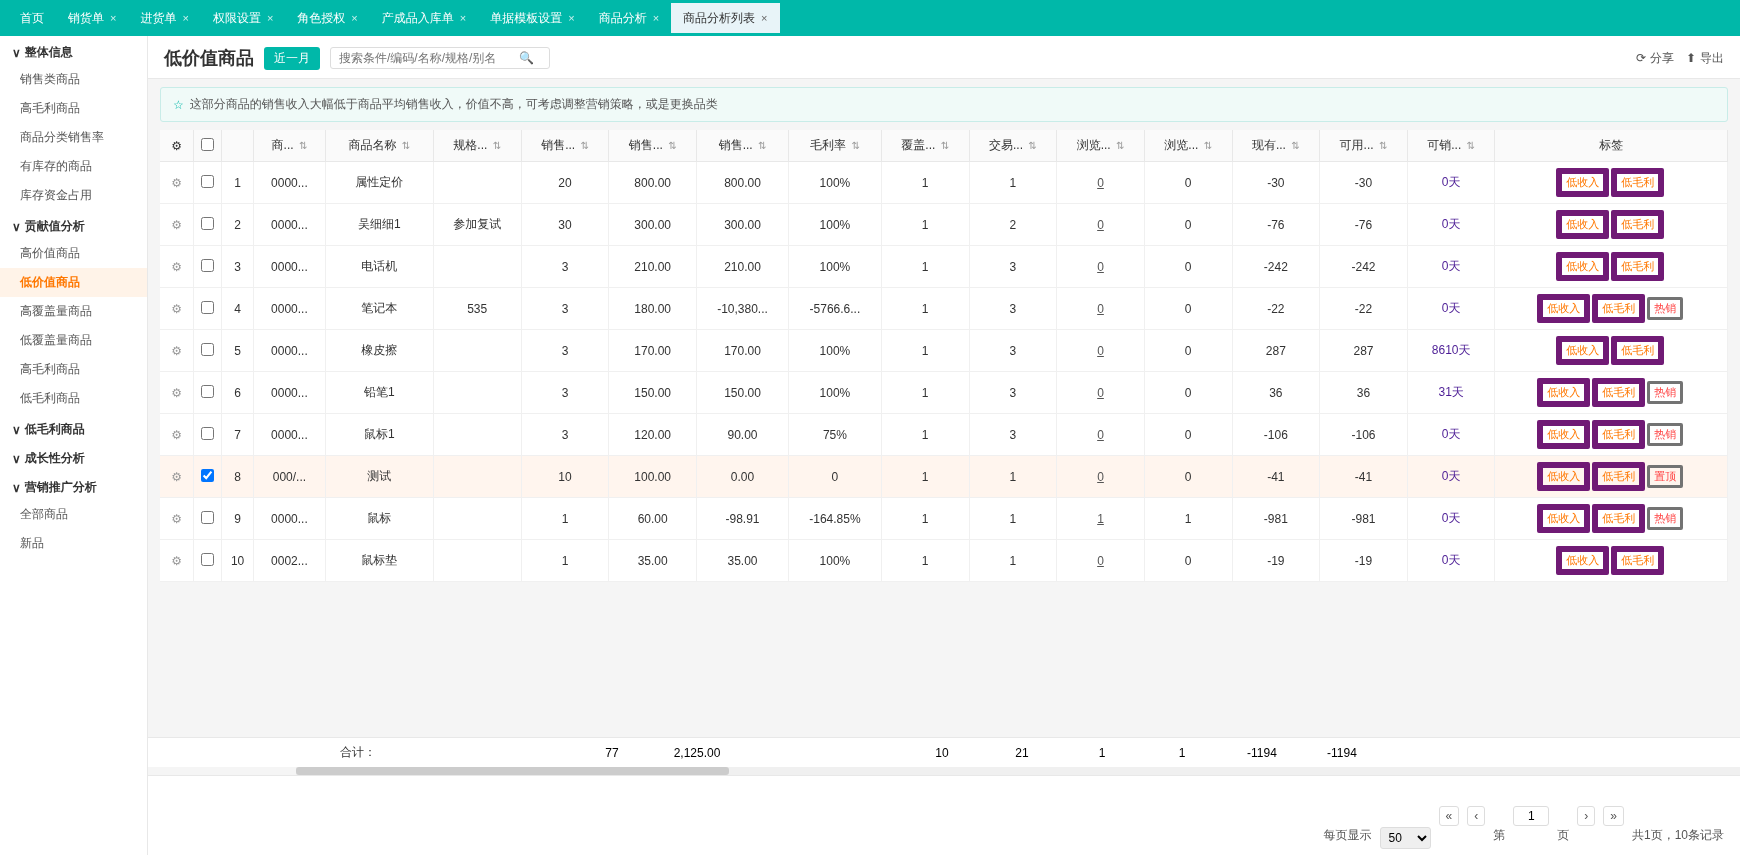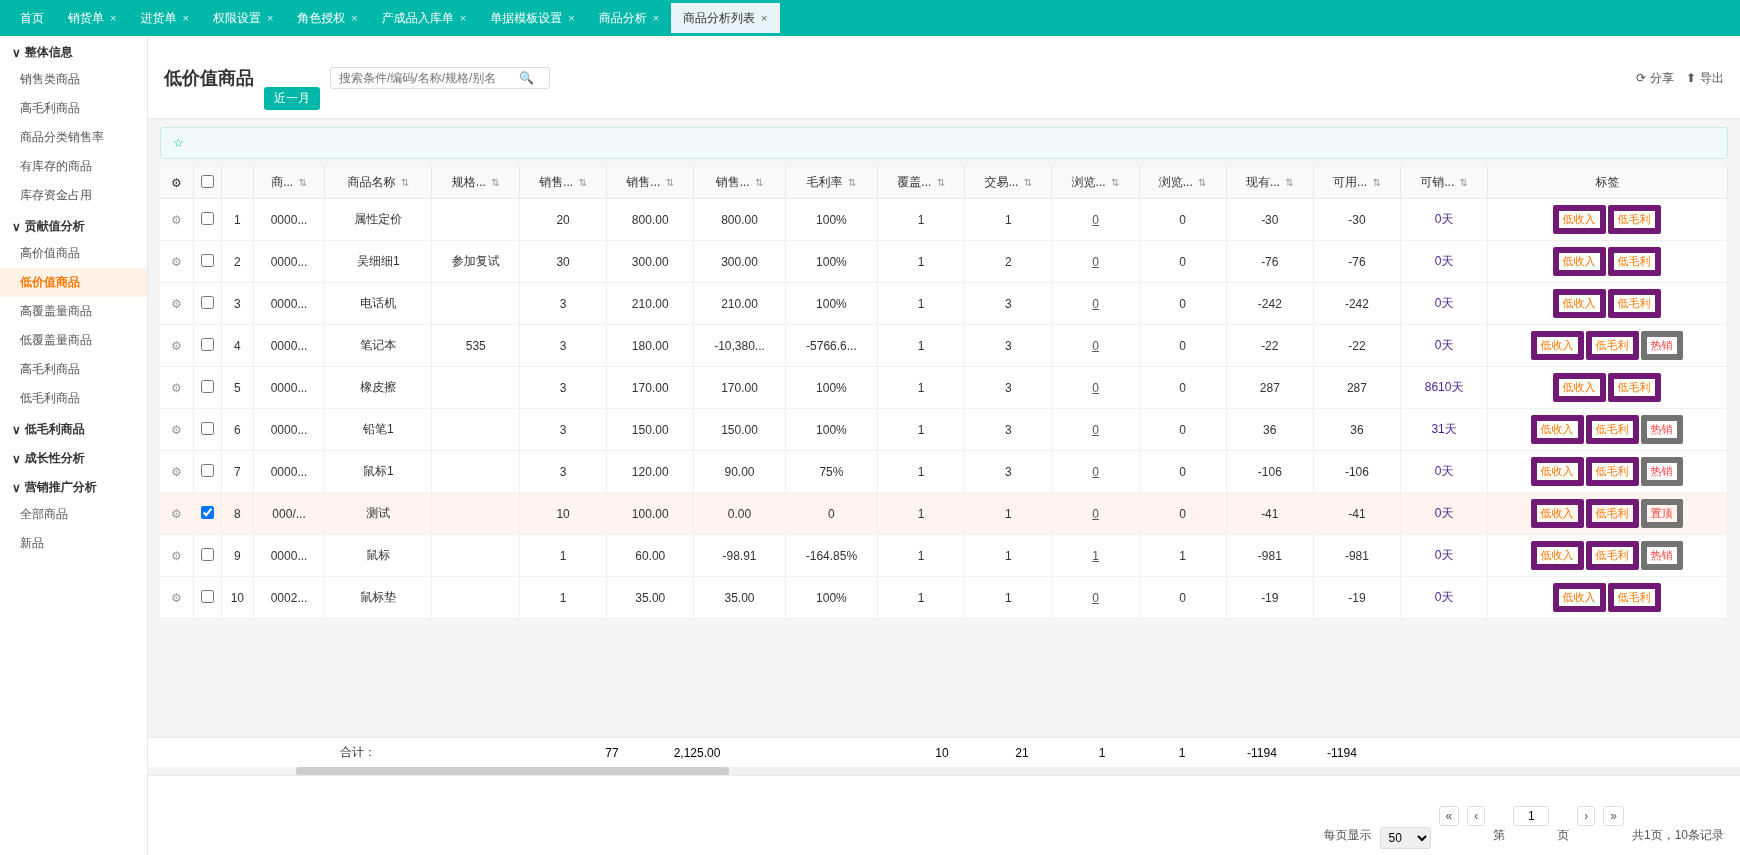--- a/index.html
+++ b/index.html
@@ -81,21 +81,20 @@
       color: #333;
     }
     .filter-btn {
       background: #00b8a9;
       color: #fff;
       border: none;
       border-radius: 3px;
       padding: 3px 10px;
       cursor: pointer;
       font-size: 12px;
-      margin-top: 41px;
     }
     .search-box {
       display: flex;
       align-items: center;
       border: 1px solid #ddd;
       border-radius: 3px;
       padding: 3px 8px;
       width: 220px;
       background: #fff;
     }
@@ -171,21 +170,21 @@
       white-space: nowrap;
     }
     .tag {
       display: inline-block;
       border-radius: 2px;
       padding: 1px 4px;
       font-size: 11px;
       margin-right: 2px;
     }
     .tag-orange { color: #ff7700; border: 6px solid #701a75; text-align: center; }
-    .tag-red { color: #ff4444; border: 6px solid #737373; }
+    .tag-red { color: #ff4444; border: 3px solid #737373; }
     .text-orange { color: #4c1d95; }
     .text-link { color: #555; text-decoration: underline; cursor: pointer; }
 
     
     .table-footer {
       background: #fff;
       border-top: 1px solid #e8e8e8;
       padding: 6px 12px;
       display: flex;
       align-items: center;
@@ -333,20 +332,21 @@
         </div>
         <div class="action-btn">
           <span>⬆</span>
           <span>导出</span>
         </div>
       </div>
     </div>
 
     <div class="info-banner">
       <span style="color:#00b8a9;">☆</span>
+      <span>这部分商品的销售收入大幅低于商品平均销售收入，价值不高，可考虑调整营销策略，或是更换品类</span>
     </div>
 
     <div class="table-container">
       <table>
         <thead>
           <tr>
             <th>⚙</th>
             <th class="checkbox-col"><input type="checkbox" style=""></th>
             <th class="num-col"></th>
             <th>商... <span class="sort-icon">⇅</span></th>

